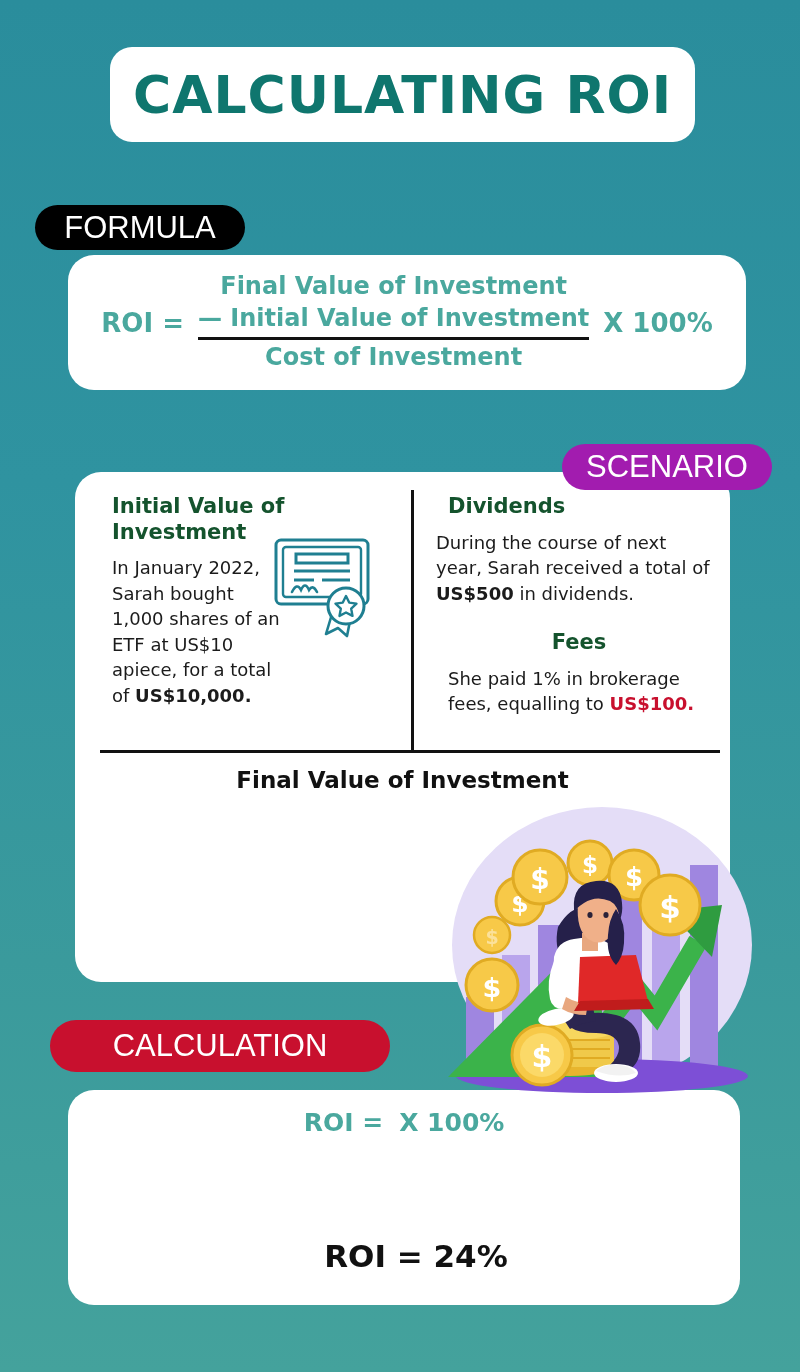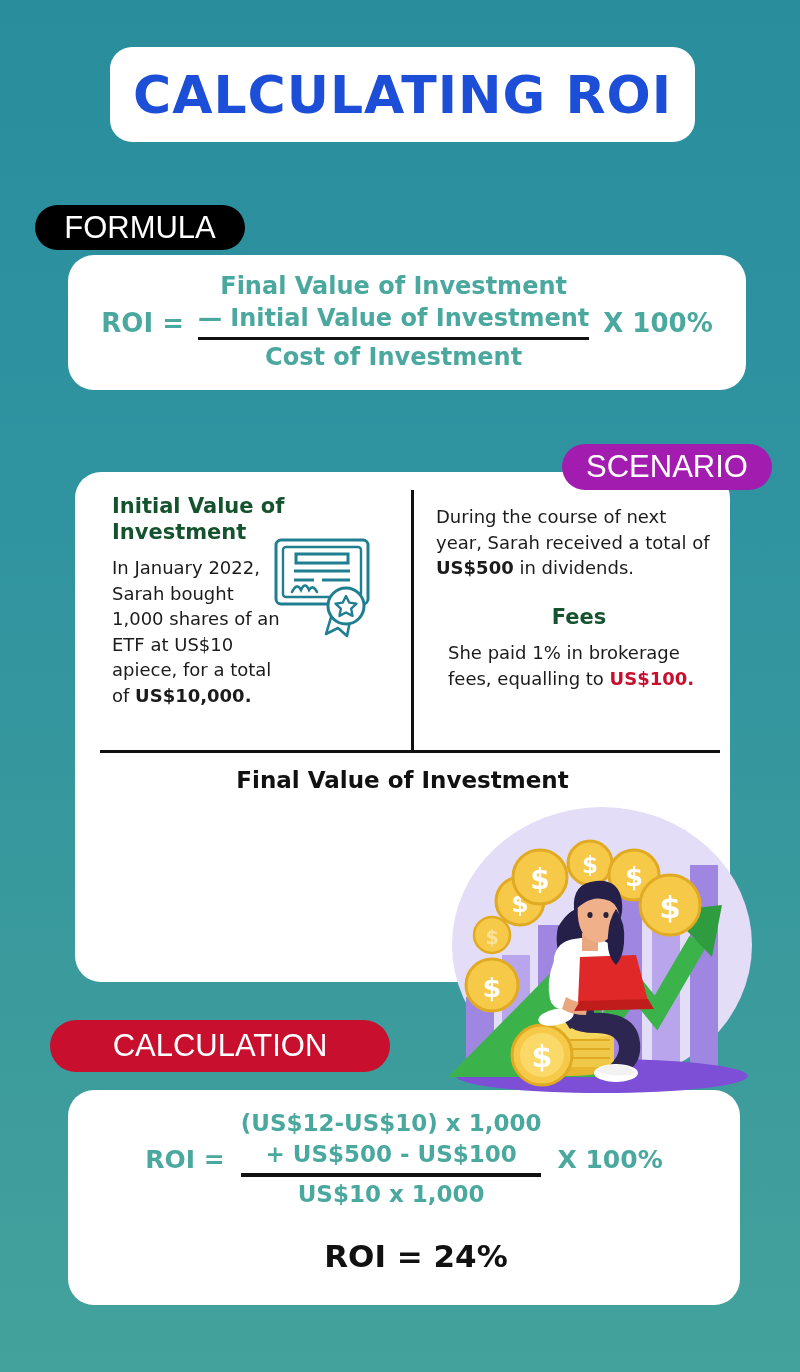--- a/index.html
+++ b/index.html
@@ -11,21 +11,21 @@
     overflow:hidden;
   }
 
   
   .title-card{
     position:absolute; left:110px; top:47px; width:585px; height:95px;
     background:#ffffff; border-radius:22px;
     display:flex; align-items:center; justify-content:center;
   }
   .title-text{
-    color:#1d4ed8; font-weight:bold; font-size:52px; letter-spacing:1px;
+    color:#0f766e; font-weight:bold; font-size:52px; letter-spacing:1px;
     font-family:"DejaVu Sans", sans-serif;
   }
 
   
   .badge{
     position:absolute; display:flex; align-items:center; justify-content:center;
     border-radius:30px; color:#ffffff; font-size:31px;
     font-family:"Liberation Sans", sans-serif; z-index:5;
   }
   .badge-formula{ left:35px; top:205px; width:210px; height:45px; background:#000000; }
@@ -146,20 +146,21 @@
           <line x1="52" y1="50" x2="80" y2="50" stroke="#1f7f91" stroke-width="3"></line>
           <path d="M22 62 q5 -10 9 -2 q4 -9 8 0 q4 -6 8 2" fill="none" stroke="#1f7f91" stroke-width="2.6" stroke-linecap="round"></path>
           <path d="M62 84 l-6 20 l12 -6 l9 8 l4 -20 z" fill="none" stroke="#1f7f91" stroke-width="2.6" stroke-linejoin="round"></path>
           <circle cx="76" cy="76" r="18" fill="#ffffff" stroke="#1f7f91" stroke-width="3"></circle>
           <path d="M76 66 l3.2 6.6 l7.3 1 l-5.3 5.1 l1.3 7.2 l-6.5 -3.4 l-6.5 3.4 l1.3 -7.2 l-5.3 -5.1 l7.3 -1 z" fill="none" stroke="#1f7f91" stroke-width="2.4" stroke-linejoin="round"></path>
         </svg>
       </div>
     </div>
 
     <div class="sc-right">
+      <div class="sc-h sc-h-ind">Dividends</div>
       <div class="sc-p">
         <span>During the course of next year, Sarah received a total of </span><b>US$500</b><span> in dividends.</span>
       </div>
       <div class="sc-h sc-h-ind" style="margin-top:24px;text-align:center;">Fees</div>
       <div class="sc-p sc-p-ind">
         <span>She paid 1% in brokerage fees, equalling to </span><b class="red-b">US$100.</b>
       </div>
     </div>
 
   </div>
@@ -253,22 +254,16 @@
   </svg>
 </div>
 
 <div class="badge badge-calculation">
   <span>CALCULATION</span>
 </div>
 
 <div class="card card-calculation">
   <div class="calc-row">
     <span class="cx-roi">ROI =</span>
-    <div class="cx-frac">
-      <div class="cx-num">(US$12-US$10) x 1,000</div>
-      <div class="cx-num">+ US$500 - US$100</div>
-      <div class="cx-bar"></div>
-      <div class="cx-den">US$10 x 1,000</div>
-    </div>
     <span class="cx-pct">X 100%</span>
   </div>
   <div class="calc-result">ROI = 24%</div>
 </div>
 
 </body></html>

